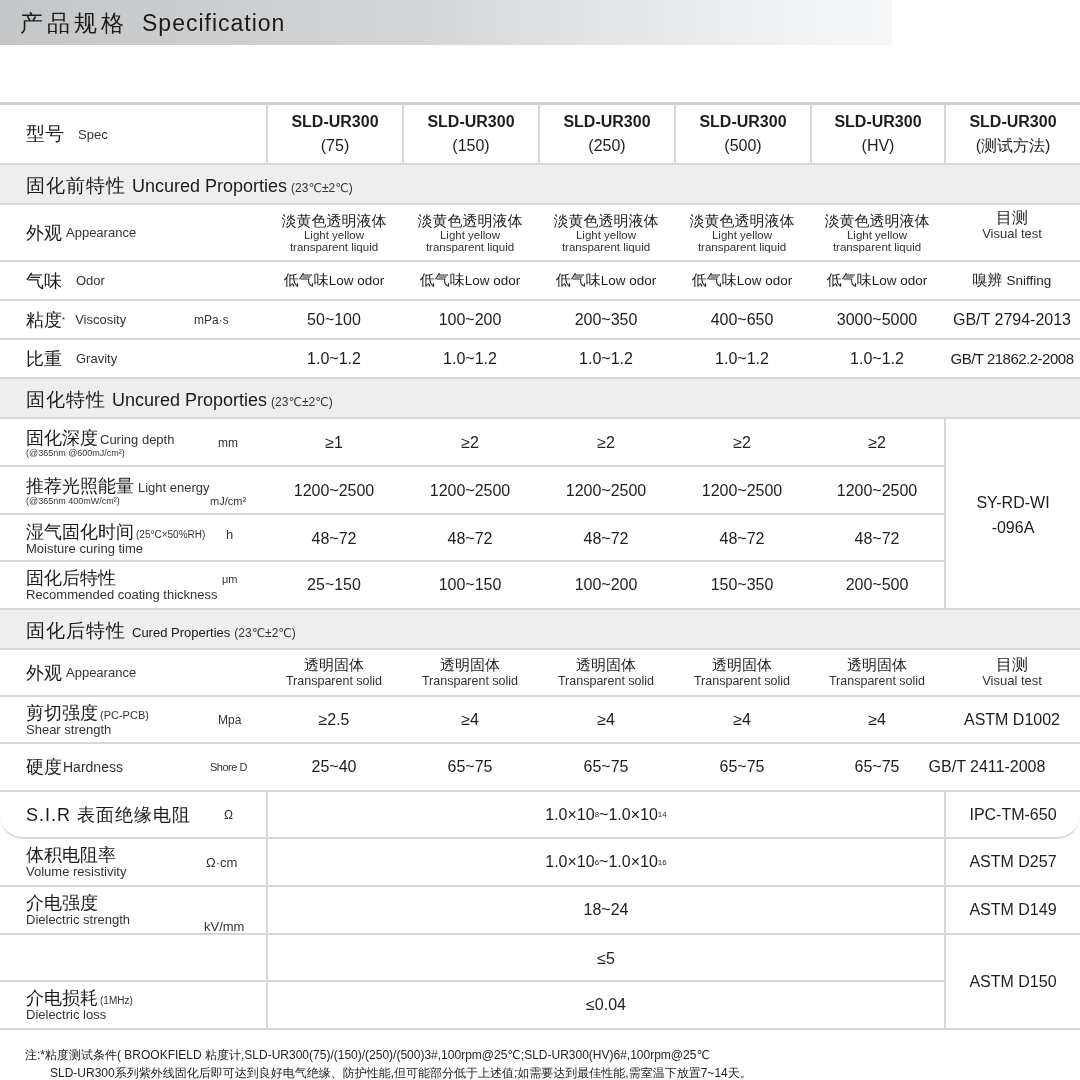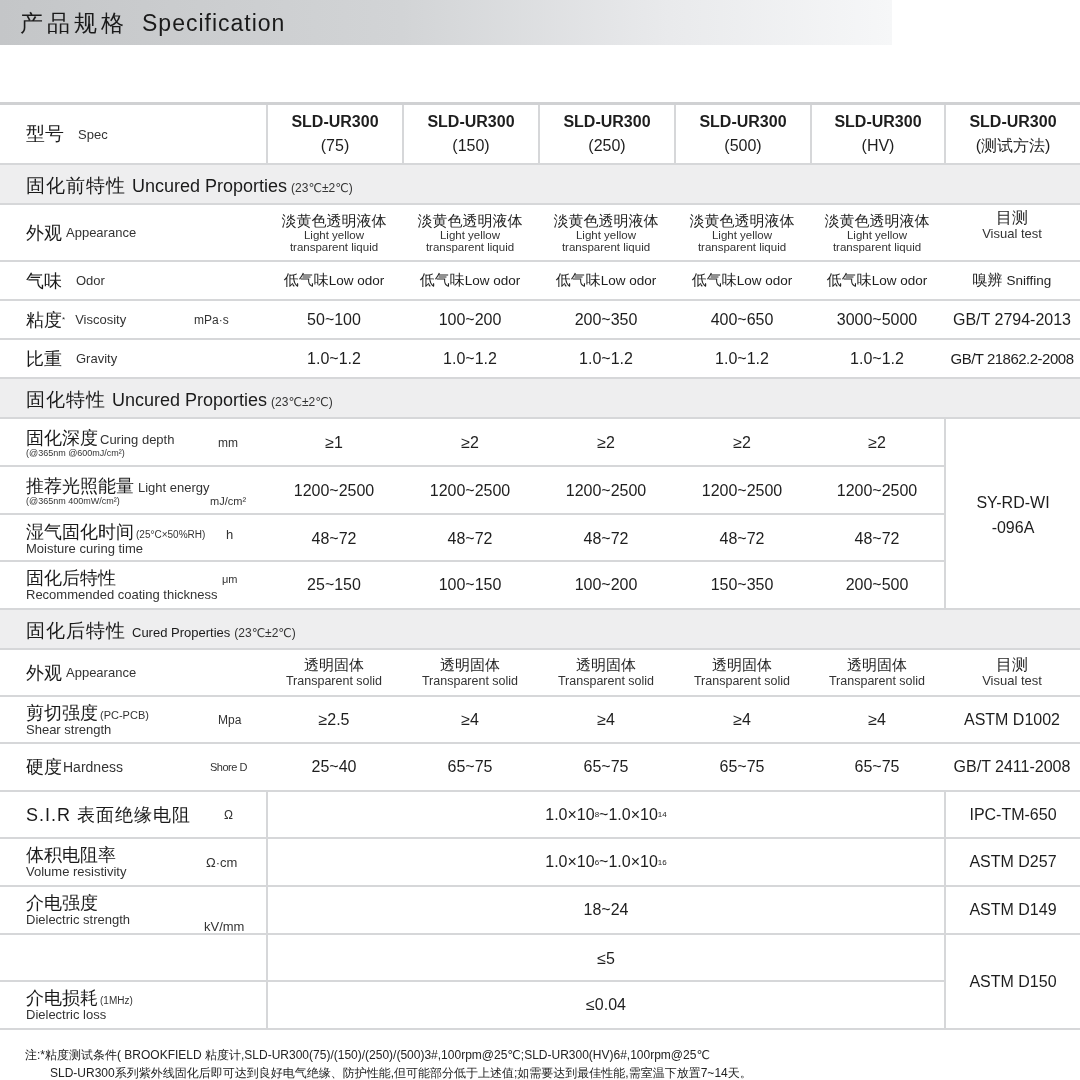--- a/index.html
+++ b/index.html
@@ -387,26 +387,26 @@
     </div>
   <div class="cell" style="left:538px;width:136px;">
       <span class="val">65~75</span>
     </div>
   <div class="cell" style="left:674px;width:136px;">
       <span class="val">65~75</span>
     </div>
   <div class="cell" style="left:810px;width:134px;">
       <span class="val">65~75</span>
     </div>
-  <div class="cell" style="left:944px;width:136px;">
+  <div class="cell" style="left:919px;width:136px;">
       <span class="val">GB/T 2411-2008</span>
     </div>
 </div>
 
-<div class="row" style="top:792px;height:47px;">
+<div class="row" style="top:792px;height:47px;border-radius:23px;">
   <div class="label" style="flex-direction:row;align-items:center;">
       <span class="cn" style="letter-spacing:1px;">S.I.R 表面绝缘电阻</span>
     </div>
   <div class="unit" style="left:224px;">Ω</div>
   <div class="cell vline" style="left:266px;width:678px;flex-direction:row;">
       <span class="val">1.0×10</span>
       <sup>8</sup>
       <span class="val">~1.0×10</span>
       <sup>14</sup>
     </div>

